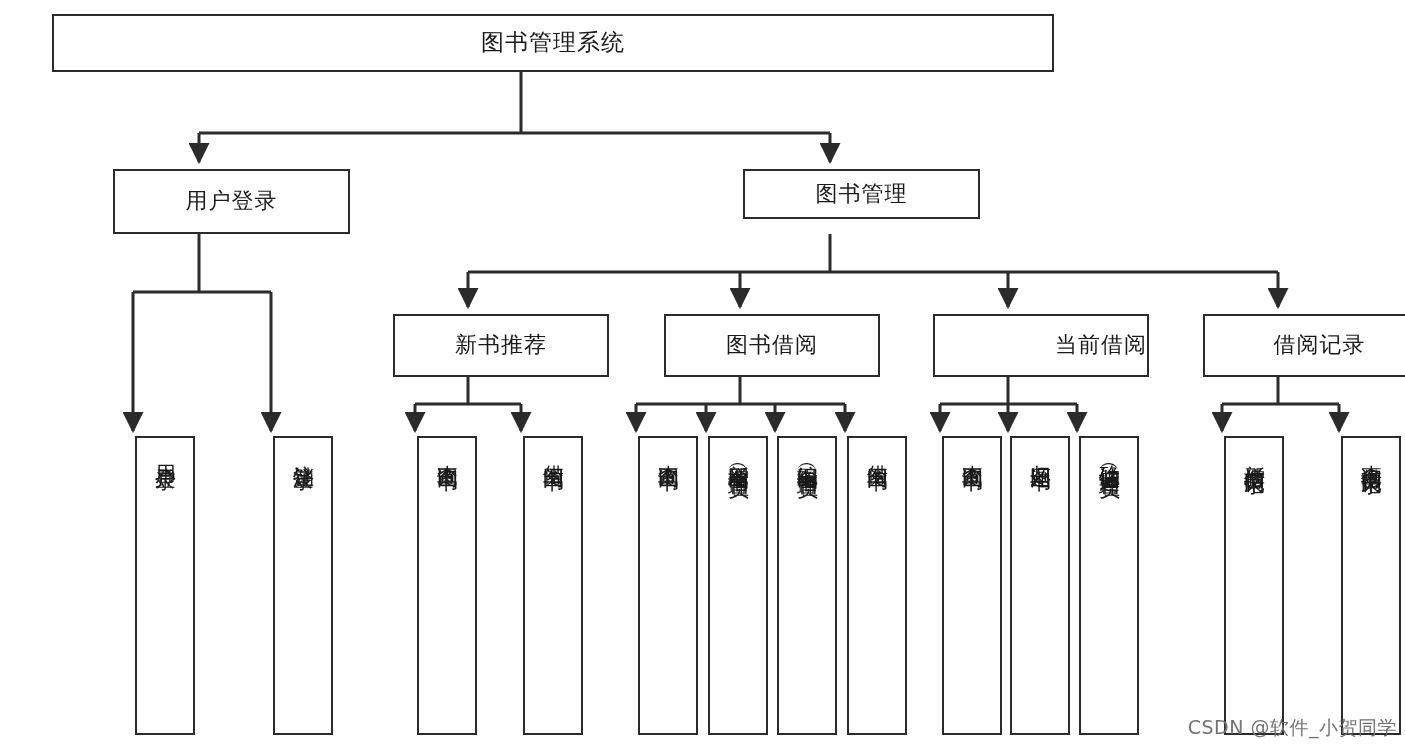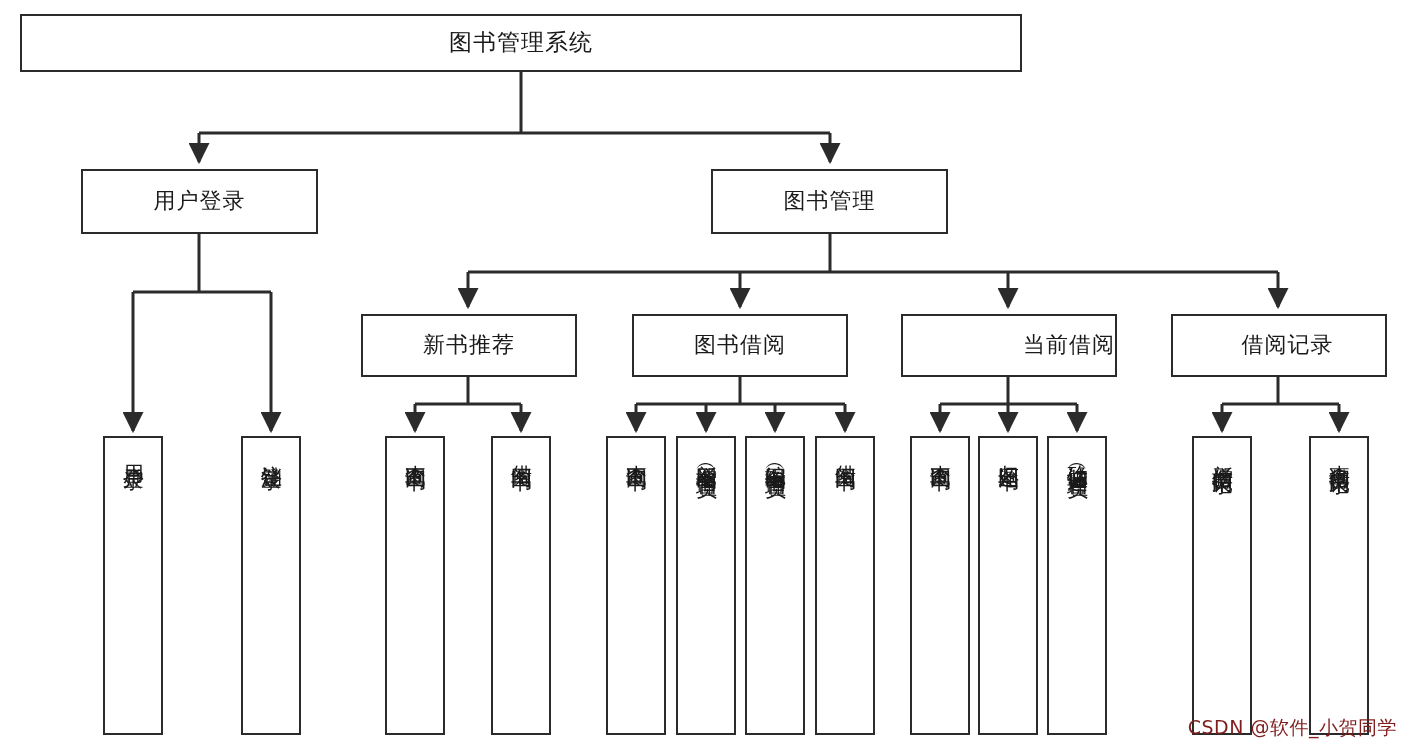--- a/index.html
+++ b/index.html
@@ -28,20 +28,21 @@
   }
   .node {
     position: absolute;
     box-sizing: border-box;
     border: 2.5px solid #2b2b2b;
     background: #ffffff;
     display: flex;
     align-items: center;
     justify-content: center;
     color: #1a1a1a;
+    margin-left: 32px;
   }
   .node.horizontal {
     font-size: 22px;
     letter-spacing: 1px;
     line-height: 1.2;
   }
   .node.vertical {
     align-items: flex-start;
     justify-content: center;
     padding-top: 10px;
@@ -56,21 +57,21 @@
     color: #1a1a1a;
   }
   .node.root {
     font-size: 23px;
   }
   #watermark {
     position: absolute;
     right: 8px;
     bottom: 6px;
     font-size: 19px;
-    color: #7f1d1d;
+    color: #737373;
     letter-spacing: 0.5px;
     white-space: nowrap;
     font-family: "DejaVu Sans", "Liberation Sans", sans-serif;
   }
 </style>
 </head>
 <body>
 
 <div id="canvas">
 
@@ -125,21 +126,21 @@
   </svg>
 
   <div class="node horizontal root" style="left:20px; top:14px; width:1002px; height:58px;">
     <span>图书管理系统</span>
   </div>
 
   <div class="node horizontal" style="left:81px; top:169px; width:237px; height:65px;">
     <span>用户登录</span>
   </div>
 
-  <div class="node horizontal" style="left:711px; top:169px; width:237px; height:65px;">
+  <div class="node horizontal" style="left:711px; top:169px; width:237px; height:50px;">
     <span>图书管理</span>
   </div>
 
   <div class="node horizontal" style="left:361px; top:314px; width:216px; height:63px;">
     <span>新书推荐</span>
   </div>
 
   <div class="node horizontal" style="left:632px; top:314px; width:216px; height:63px;">
     <span>图书借阅</span>
   </div>

